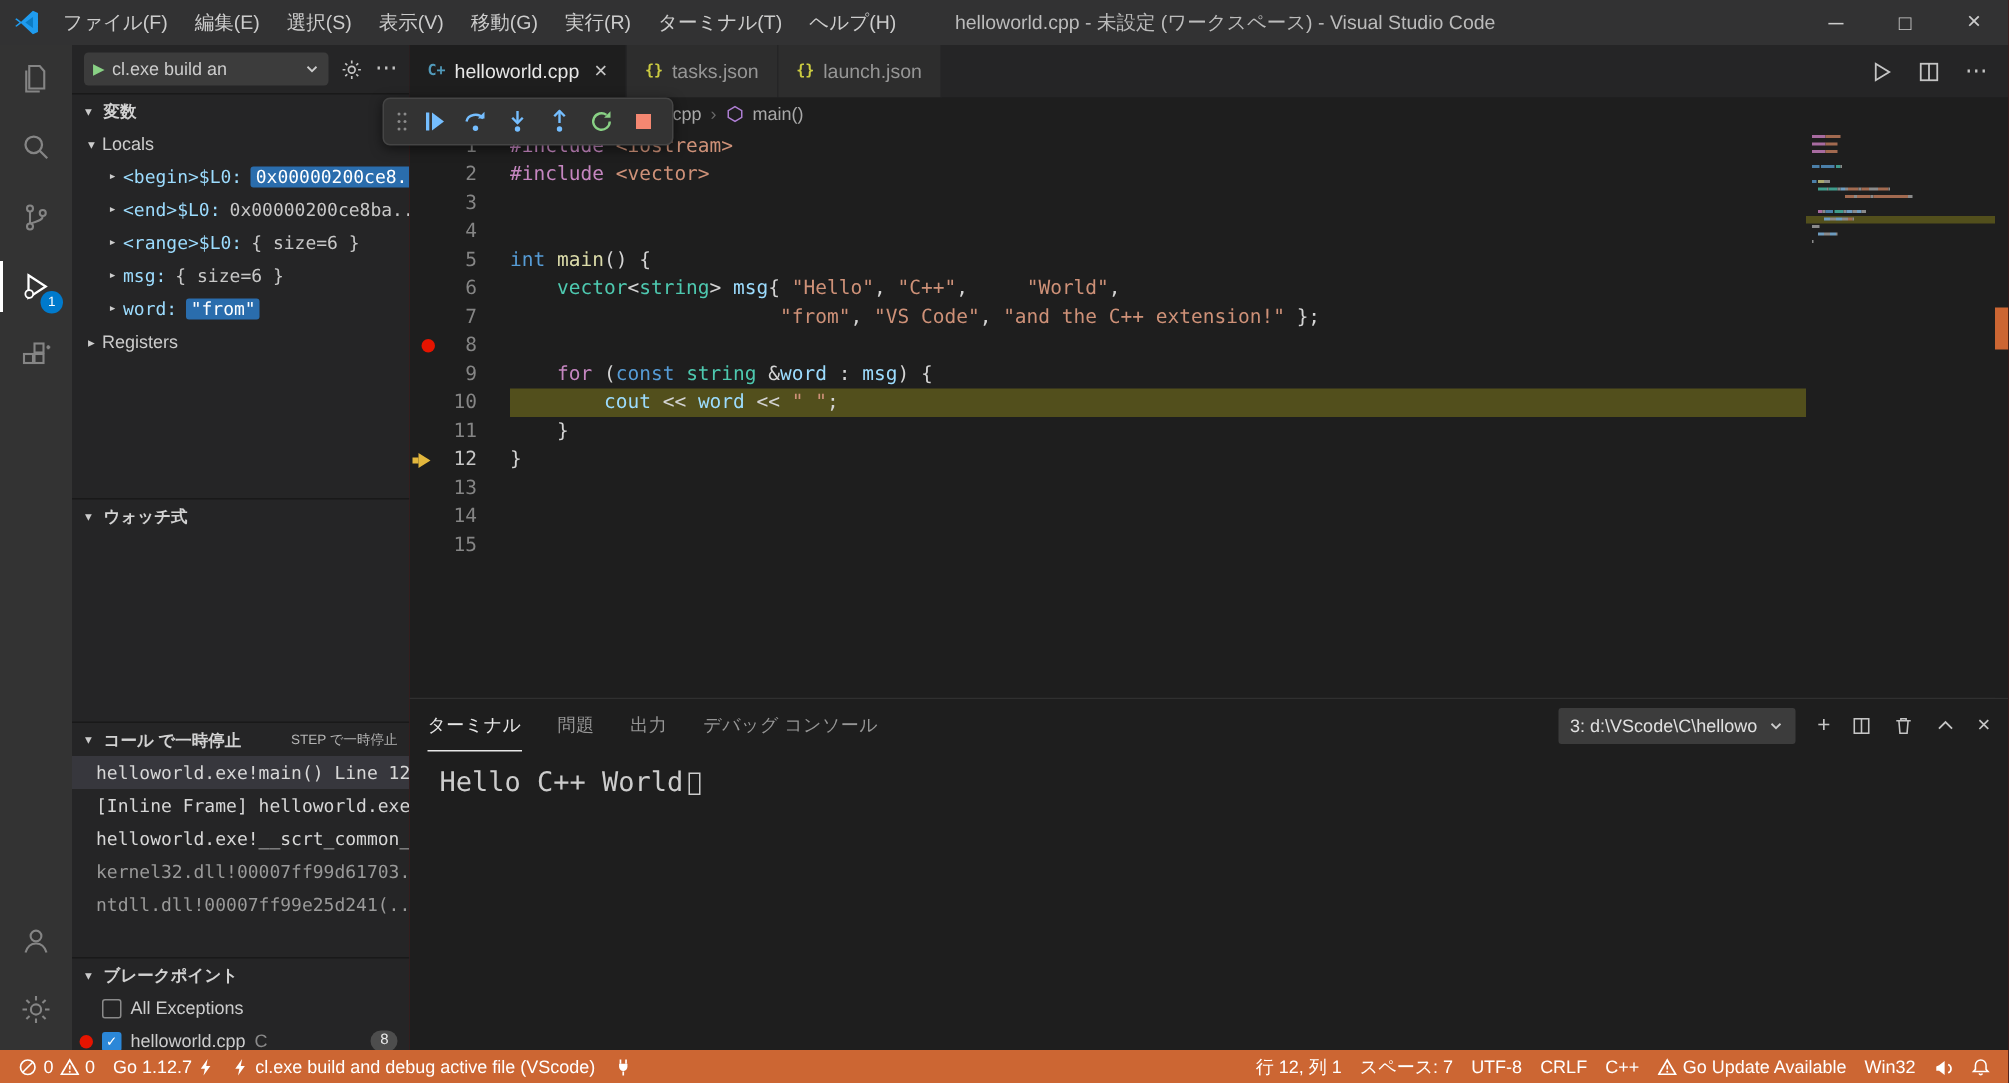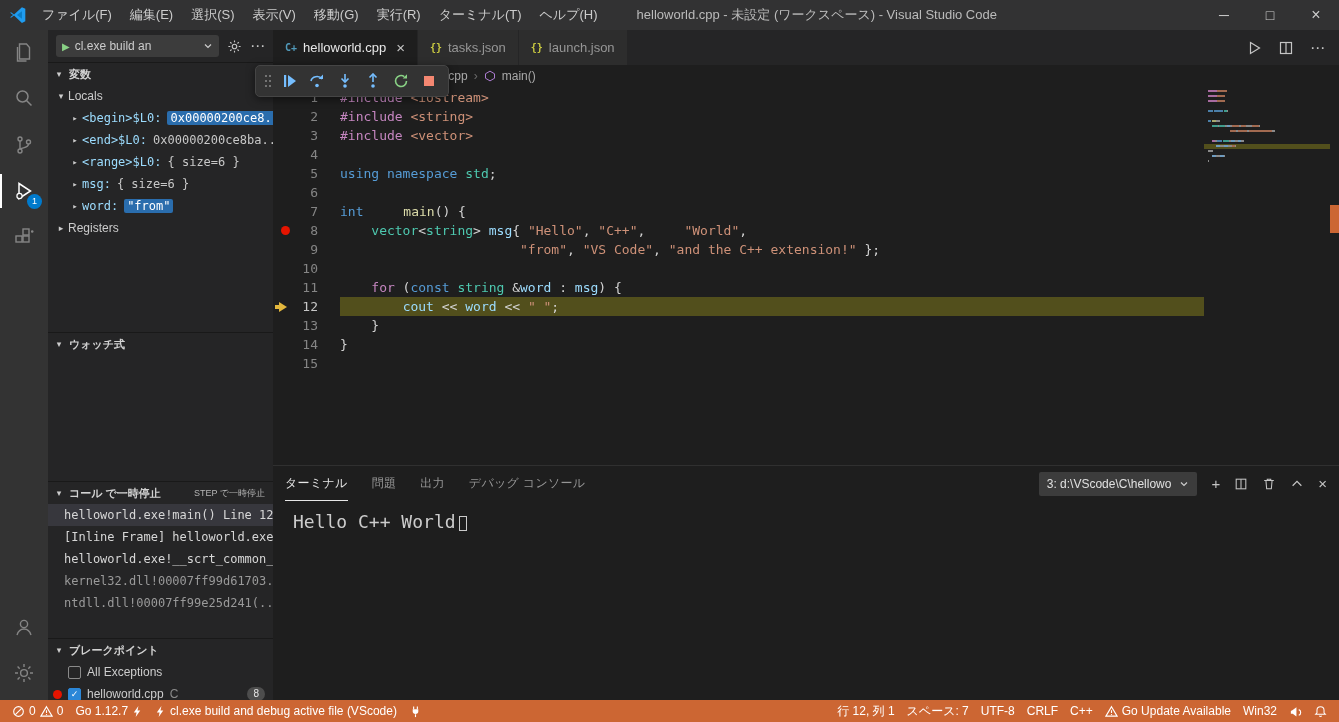--- a/index.html
+++ b/index.html
@@ -95,21 +95,21 @@
   .glyph-bp{position:absolute;left:8px;top:5px;width:9px;height:9px;border-radius:50%;background:#e51400;}
   .glyph-arrow{position:absolute;left:6px;top:5px;width:0;height:0;border-left:8px solid #e2b73d;
     border-top:5px solid transparent;border-bottom:5px solid transparent;}
   .glyph-arrow:before{content:"";position:absolute;left:-12px;top:-2px;width:4px;height:4px;background:#e2b73d;}
 
   .code-col{flex:1;min-width:0;padding-top:1px;overflow:hidden;}
   .code-row{height:19px;line-height:19px;white-space:pre;font-family:"DejaVu Sans Mono","Liberation Mono",monospace;
     font-size:13px;color:#d4d4d4;}
   .code-row.current{background:#524f1c;}
   .tok-directive{color:#c586c0;} .tok-string{color:#ce9178;} .tok-keyword{color:#569cd6;}
-  .tok-control{color:#c586c0;} .tok-type{color:#4ec9b0;} .tok-function{color:#dcdcaa;margin-left:32px;}
+  .tok-control{color:#c586c0;} .tok-type{color:#4ec9b0;} .tok-function{color:#dcdcaa;}
   .tok-var{color:#9cdcfe;} .tok-plain{color:#d4d4d4;}
 
   .minimap-col{width:126px;flex:none;position:relative;}
   .minimap{position:absolute;top:2px;left:0;right:0;}
   .mm-line{height:5px;font-size:0;white-space:nowrap;padding:1px 0 0 4px;}
   .mm-line.current{background:#524f1c;}
   .mm-tok,.mm-sp{display:inline-block;height:2px;}
   .bg-directive{background:#a briefly}
   .bg-directive{background:#a86ba0;} .bg-string{background:#a26a50;} .bg-keyword{background:#4b7fa8;}
   .bg-control{background:#a86ba0;} .bg-type{background:#3f9c8c;} .bg-function{background:#a8a86e;}
@@ -384,24 +384,22 @@
             <div class="gutter-row"><span class="line-number">9</span></div>
             <div class="gutter-row"><span class="line-number">10</span></div>
             <div class="gutter-row"><span class="line-number">11</span></div>
             <div class="gutter-row current"><span class="glyph-arrow"></span><span class="line-number">12</span></div>
             <div class="gutter-row"><span class="line-number">13</span></div>
             <div class="gutter-row"><span class="line-number">14</span></div>
             <div class="gutter-row"><span class="line-number">15</span></div>
           </div>
         <div class="code-col" id="code">
             <div class="code-row"><span class="tok-directive">#include </span><span class="tok-string">&lt;iostream&gt;</span></div>
-            <div class="code-row"><span class="tok-directive">#include </span><span class="tok-string">&lt;string&gt;</span></div>
             <div class="code-row"><span class="tok-directive">#include </span><span class="tok-string">&lt;vector&gt;</span></div>
             <div class="code-row">&nbsp;</div>
-            <div class="code-row"><span class="tok-keyword">using</span><span class="tok-plain"> </span><span class="tok-keyword">namespace</span><span class="tok-plain"> </span><span class="tok-type">std</span><span class="tok-plain">;</span></div>
             <div class="code-row">&nbsp;</div>
             <div class="code-row"><span class="tok-keyword">int</span><span class="tok-plain"> </span><span class="tok-function">main</span><span class="tok-plain">() {</span></div>
             <div class="code-row"><span class="tok-plain">    </span><span class="tok-type">vector</span><span class="tok-plain">&lt;</span><span class="tok-type">string</span><span class="tok-plain">&gt; </span><span class="tok-var">msg</span><span class="tok-plain">{ </span><span class="tok-string">"Hello"</span><span class="tok-plain">, </span><span class="tok-string">"C++"</span><span class="tok-plain">,     </span><span class="tok-string">"World"</span><span class="tok-plain">,</span></div>
             <div class="code-row"><span class="tok-plain">                       </span><span class="tok-string">"from"</span><span class="tok-plain">, </span><span class="tok-string">"VS Code"</span><span class="tok-plain">, </span><span class="tok-string">"and the C++ extension!"</span><span class="tok-plain"> };</span></div>
             <div class="code-row">&nbsp;</div>
             <div class="code-row"><span class="tok-plain">    </span><span class="tok-control">for</span><span class="tok-plain"> (</span><span class="tok-keyword">const</span><span class="tok-plain"> </span><span class="tok-type">string</span><span class="tok-plain"> &amp;</span><span class="tok-var">word</span><span class="tok-plain"> : </span><span class="tok-var">msg</span><span class="tok-plain">) {</span></div>
             <div class="code-row current"><span class="tok-plain">        </span><span class="tok-var">cout</span><span class="tok-plain"> &lt;&lt; </span><span class="tok-var">word</span><span class="tok-plain"> &lt;&lt; </span><span class="tok-string">" "</span><span class="tok-plain">;</span></div>
             <div class="code-row"><span class="tok-plain">    }</span></div>
             <div class="code-row"><span class="tok-plain">}</span></div>
           </div>

